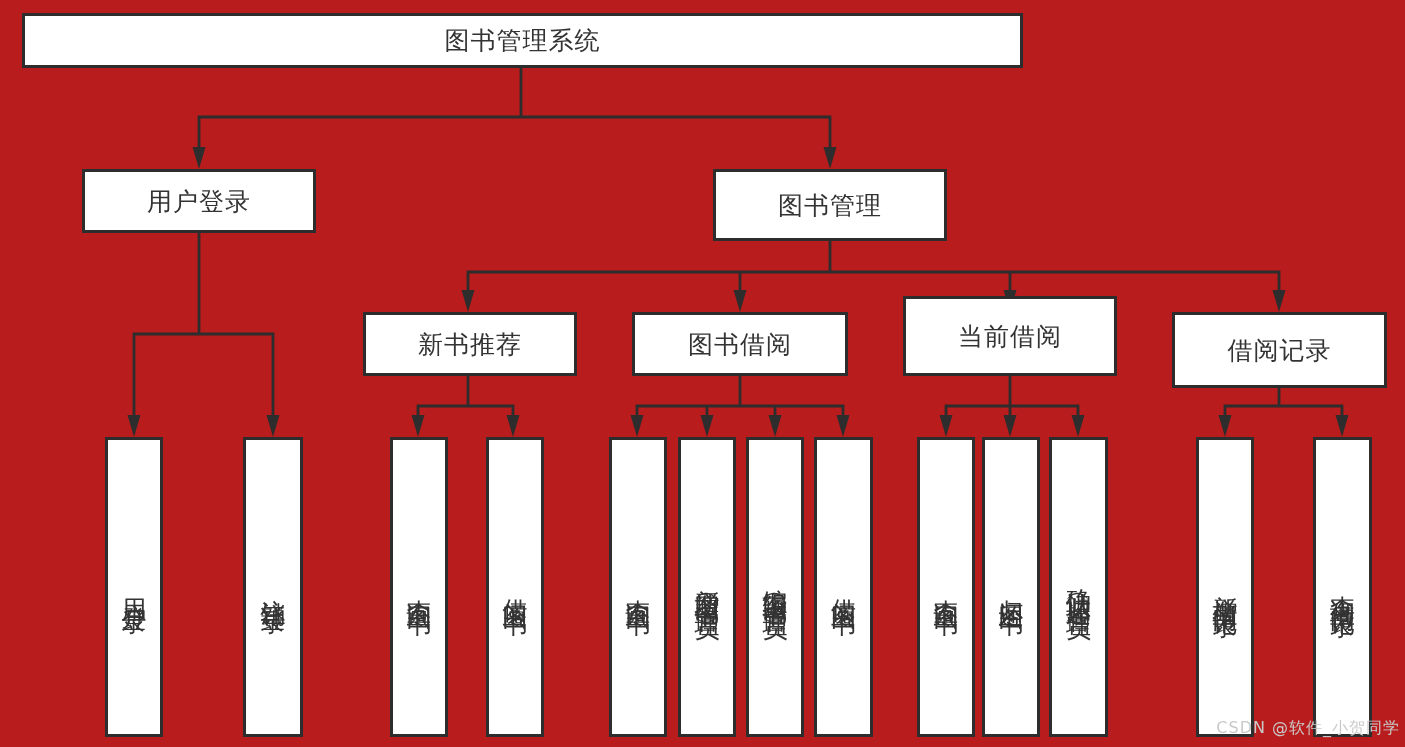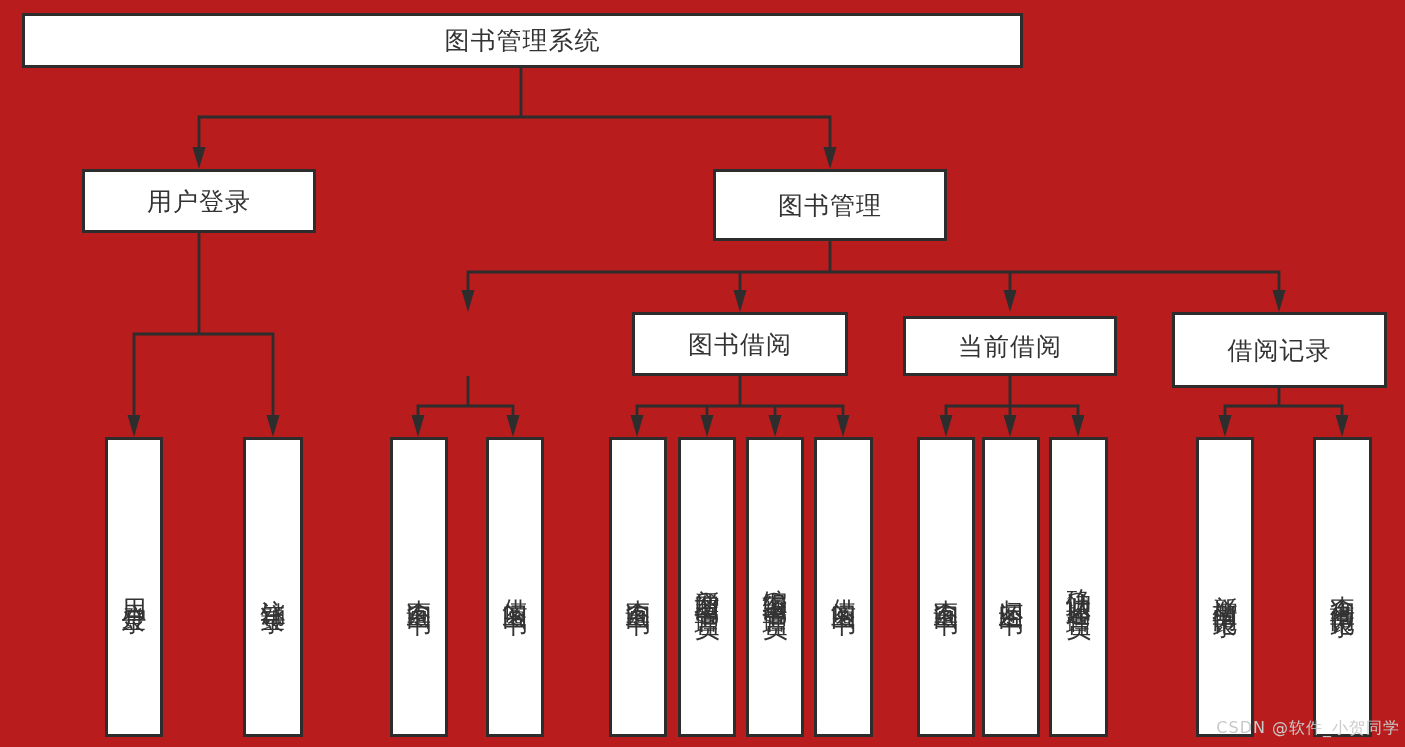--- a/index.html
+++ b/index.html
@@ -93,24 +93,27 @@
     <span class="hlabel">图书管理系统</span>
   </div>
 
   <div class="node" style="left:82px; top:169px; width:234px; height:64px;">
     <span class="hlabel">用户登录</span>
   </div>
   <div class="node" style="left:713px; top:169px; width:234px; height:72px;">
     <span class="hlabel">图书管理</span>
   </div>
 
+  <div class="node" style="left:363px; top:312px; width:214px; height:64px;">
+    <span class="hlabel">新书推荐</span>
+  </div>
   <div class="node" style="left:632px; top:312px; width:216px; height:64px;">
     <span class="hlabel">图书借阅</span>
   </div>
-  <div class="node" style="left:903px; top:316px; width:214px; height:60px;">
+  <div class="node" style="left:903px; top:296px; width:214px; height:80px;">
     <span class="hlabel">当前借阅</span>
   </div>
   <div class="node" style="left:1172px; top:312px; width:215px; height:76px;">
     <span class="hlabel">借阅记录</span>
   </div>
 
   <div class="node" style="left:105px; top:437px; width:58px; height:300px;">
     <span class="vlabel">用户登录</span>
   </div>
   <div class="node" style="left:243px; top:437px; width:60px; height:300px;">

